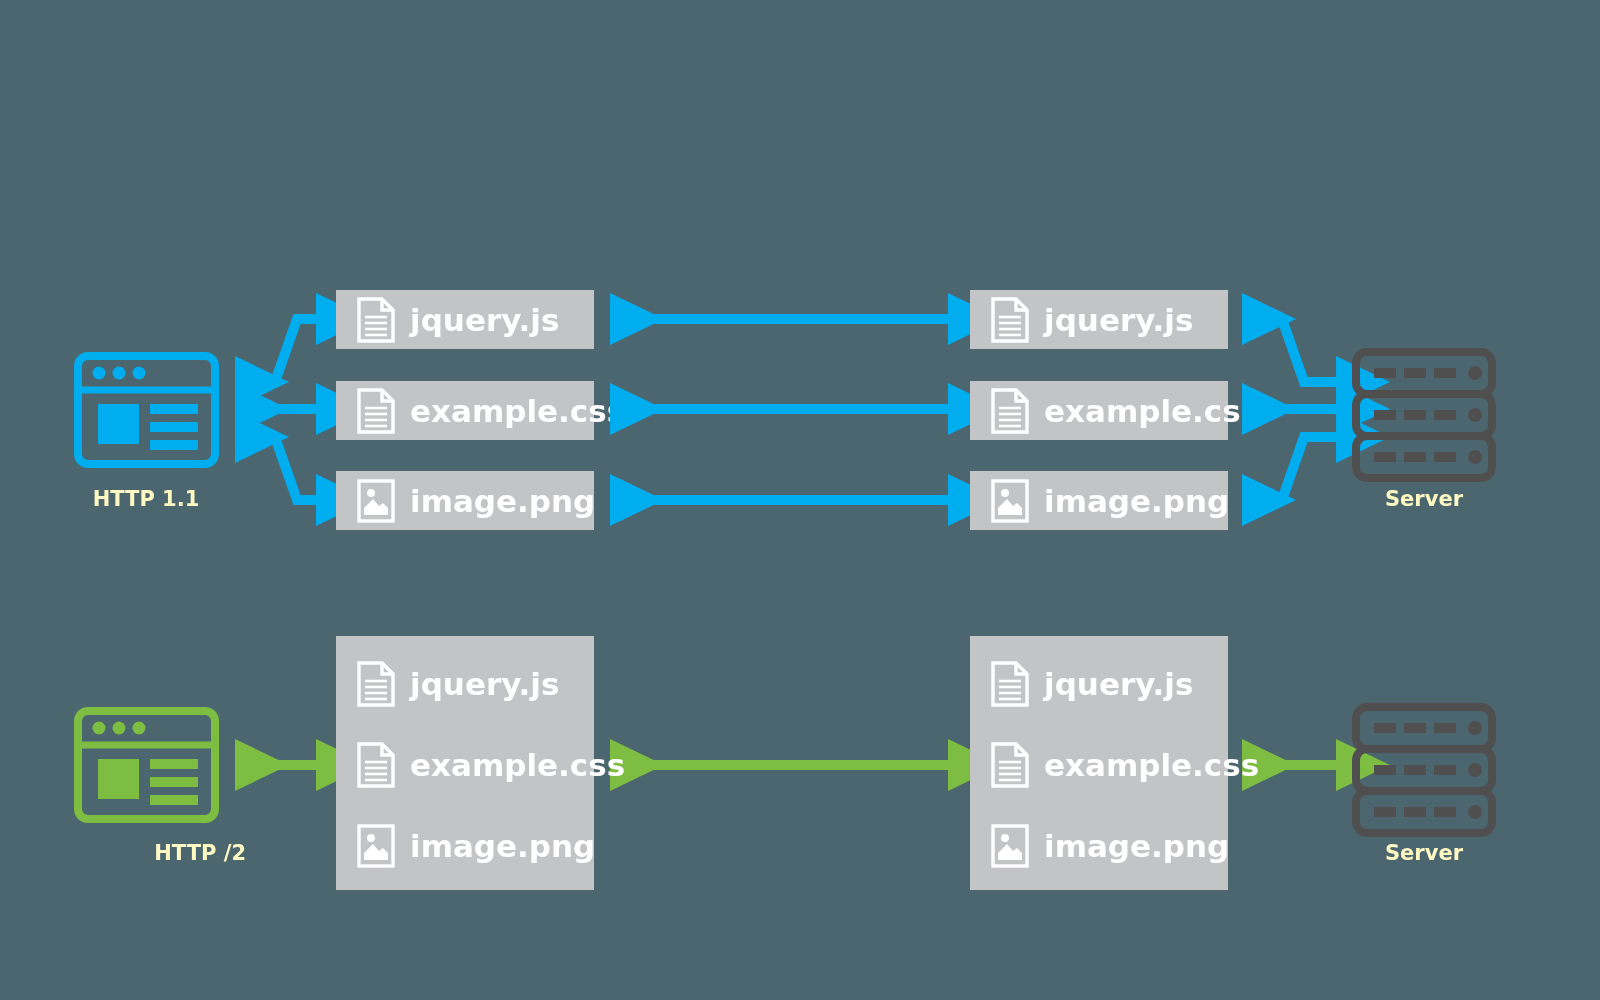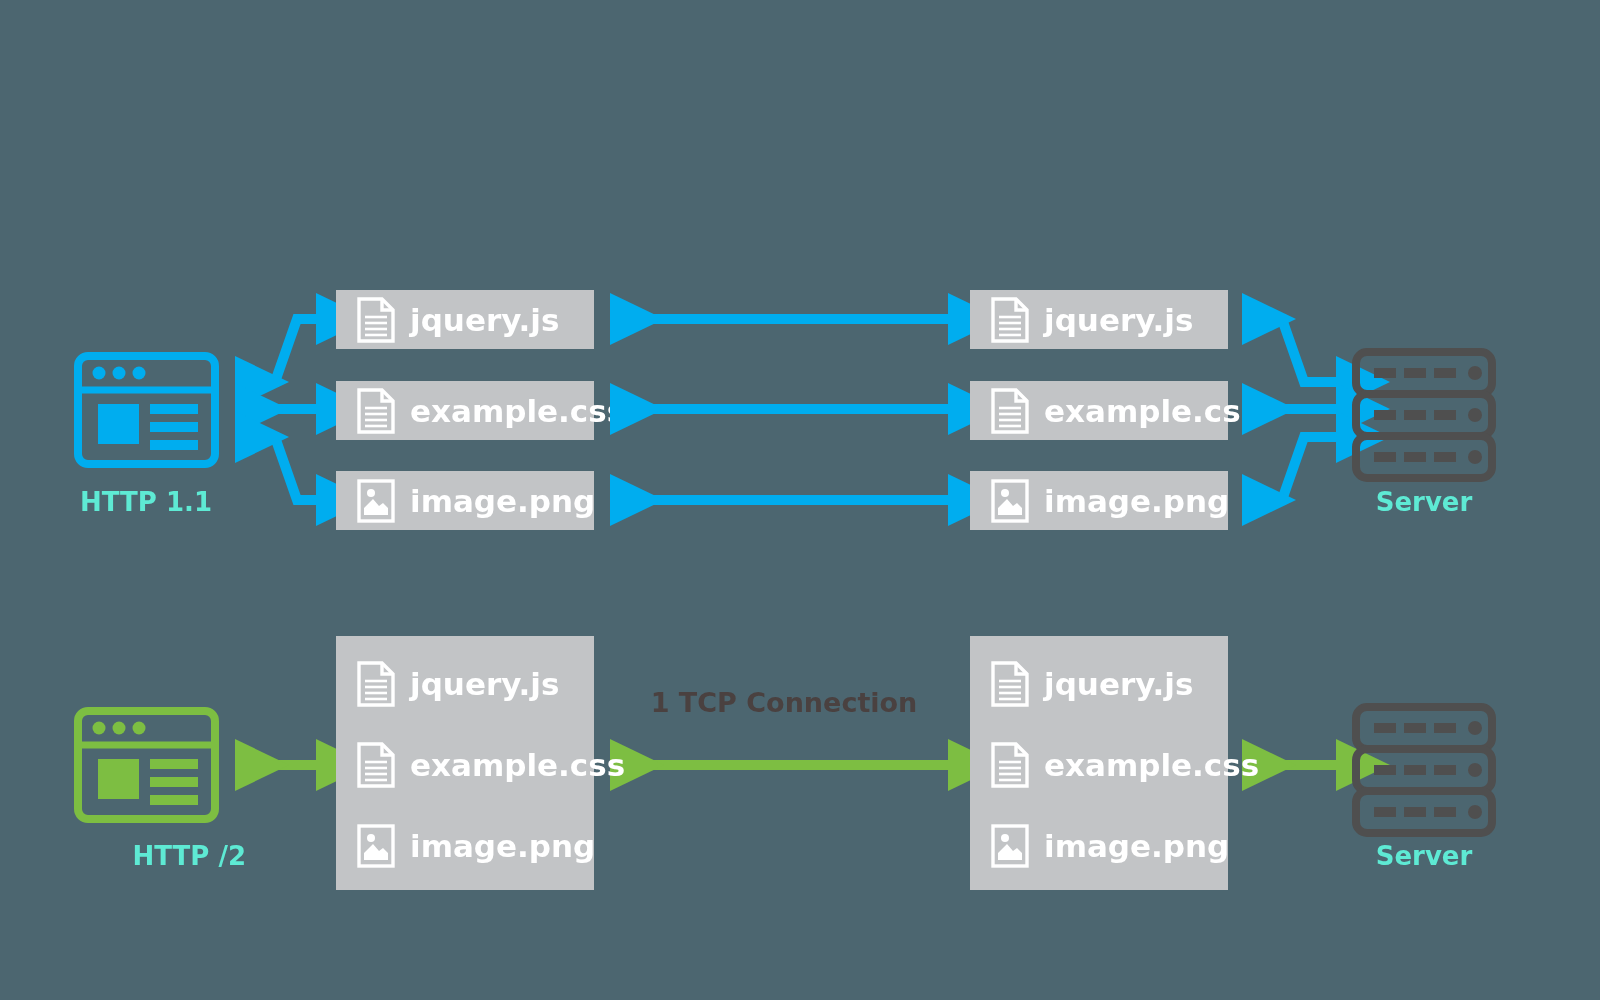--- a/index.html
+++ b/index.html
@@ -30,23 +30,23 @@
   .conn-label {
     position: absolute;
     text-align: center;
     font-size: 27px;
     font-weight: bold;
     color: #4a4140;
   }
   .node-label {
     position: absolute;
     text-align: center;
-    font-size: 26px;
-    font-weight: bold;
-    color: #5eead4;
+    font-size: 21px;
+    font-weight: bold;
+    color: #fef9c3;
     white-space: nowrap;
   }
 
   
   .filebar {
     position: absolute;
     background: #c2c4c6;
     display: flex;
     align-items: center;
   }
@@ -239,21 +239,20 @@
       <rect x="1434" y="410" width="22" height="10"></rect>
       <circle cx="1475" cy="415" r="7"></circle>
       <rect x="1374" y="452" width="22" height="10"></rect>
       <rect x="1404" y="452" width="22" height="10"></rect>
       <rect x="1434" y="452" width="22" height="10"></rect>
       <circle cx="1475" cy="457" r="7"></circle>
     </g>
   </svg>
   <div class="node-label" style="left:1324px; top:487px; width:200px;">Server</div>
 
-  <div class="conn-label" style="left:584px; top:687px; width:400px;">1 TCP Connection</div>
 
   <svg class="layer" viewBox="0 0 1600 1000" xmlns="http://www.w3.org/2000/svg">
     <g>
       <rect x="78" y="711" width="137" height="108" rx="10" ry="10" fill="none" stroke="#7dbe42" stroke-width="8"></rect>
       <line x1="82" y1="745" x2="211" y2="745" stroke="#7dbe42" stroke-width="7"></line>
       <circle cx="99" cy="728" r="6.5" fill="#7dbe42"></circle>
       <circle cx="119" cy="728" r="6.5" fill="#7dbe42"></circle>
       <circle cx="139" cy="728" r="6.5" fill="#7dbe42"></circle>
       <rect x="98" y="759" width="41" height="40" fill="#7dbe42"></rect>
       <rect x="150" y="759" width="48" height="10" fill="#7dbe42"></rect>

